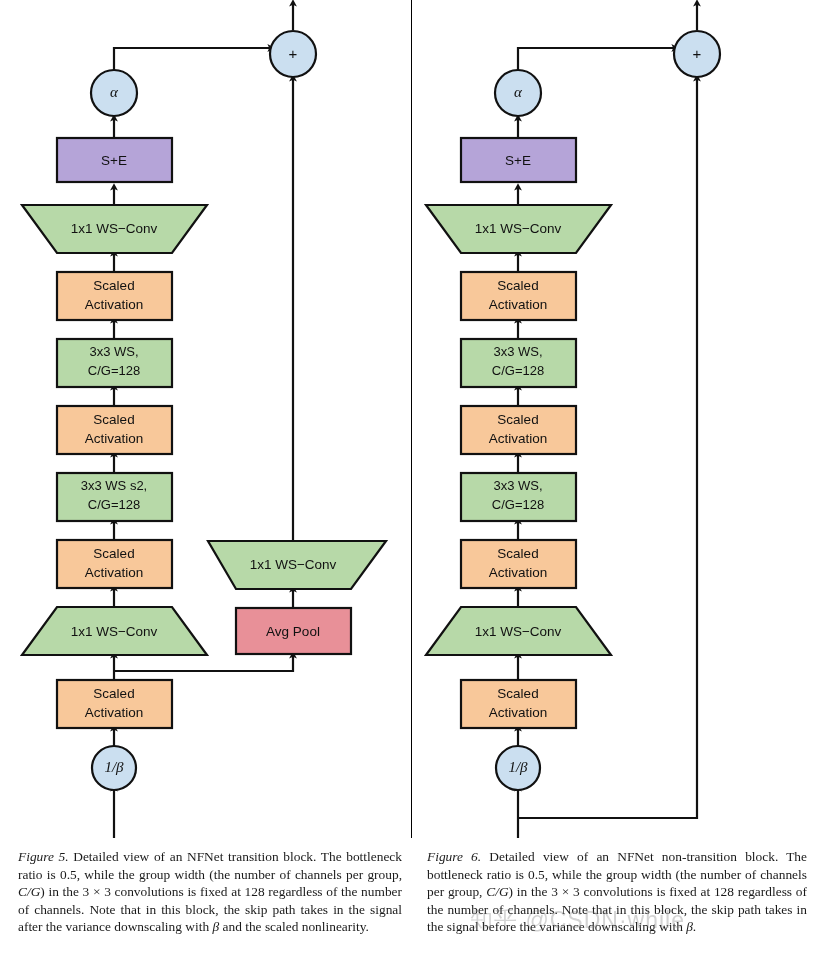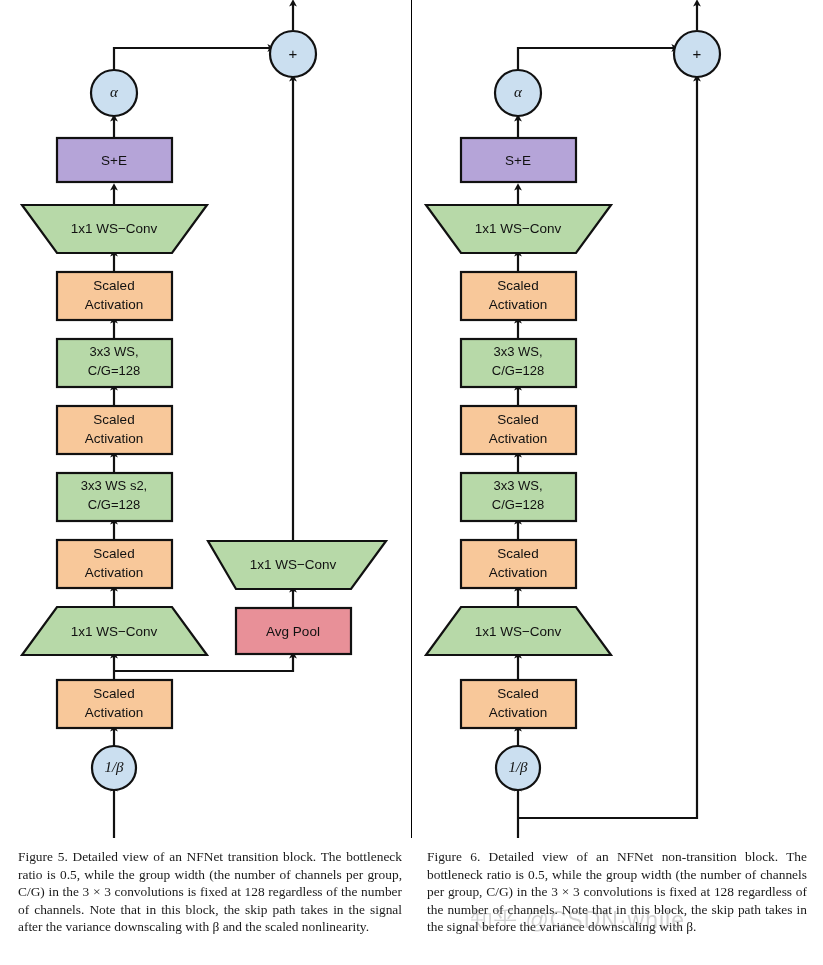--- a/index.html
+++ b/index.html
@@ -48,22 +48,22 @@
   .caption{
     position:absolute;top:8px;
     font-family:"Liberation Serif", serif;
     font-size:13.4px;
     line-height:17.6px;
     text-align:justify;
     color:#1a1a1a;
   }
   #caption-left{left:18px;width:384px;}
   #caption-right{left:427px;width:380px;}
-  .cap-head{}
-  .mathit{font-family:"Liberation Serif", serif;}
+  .cap-head{font-style:italic;}
+  .mathit{font-family:"Liberation Serif", serif;font-style:italic;}
 
   .watermark{
     position:absolute;
     font-family:"Liberation Sans", sans-serif;
     color:rgba(120,120,120,0.33);
     white-space:nowrap;
     pointer-events:none;
     letter-spacing:1px;
   }
   #wm-1{left:470px;top:905px;font-size:23px;}

